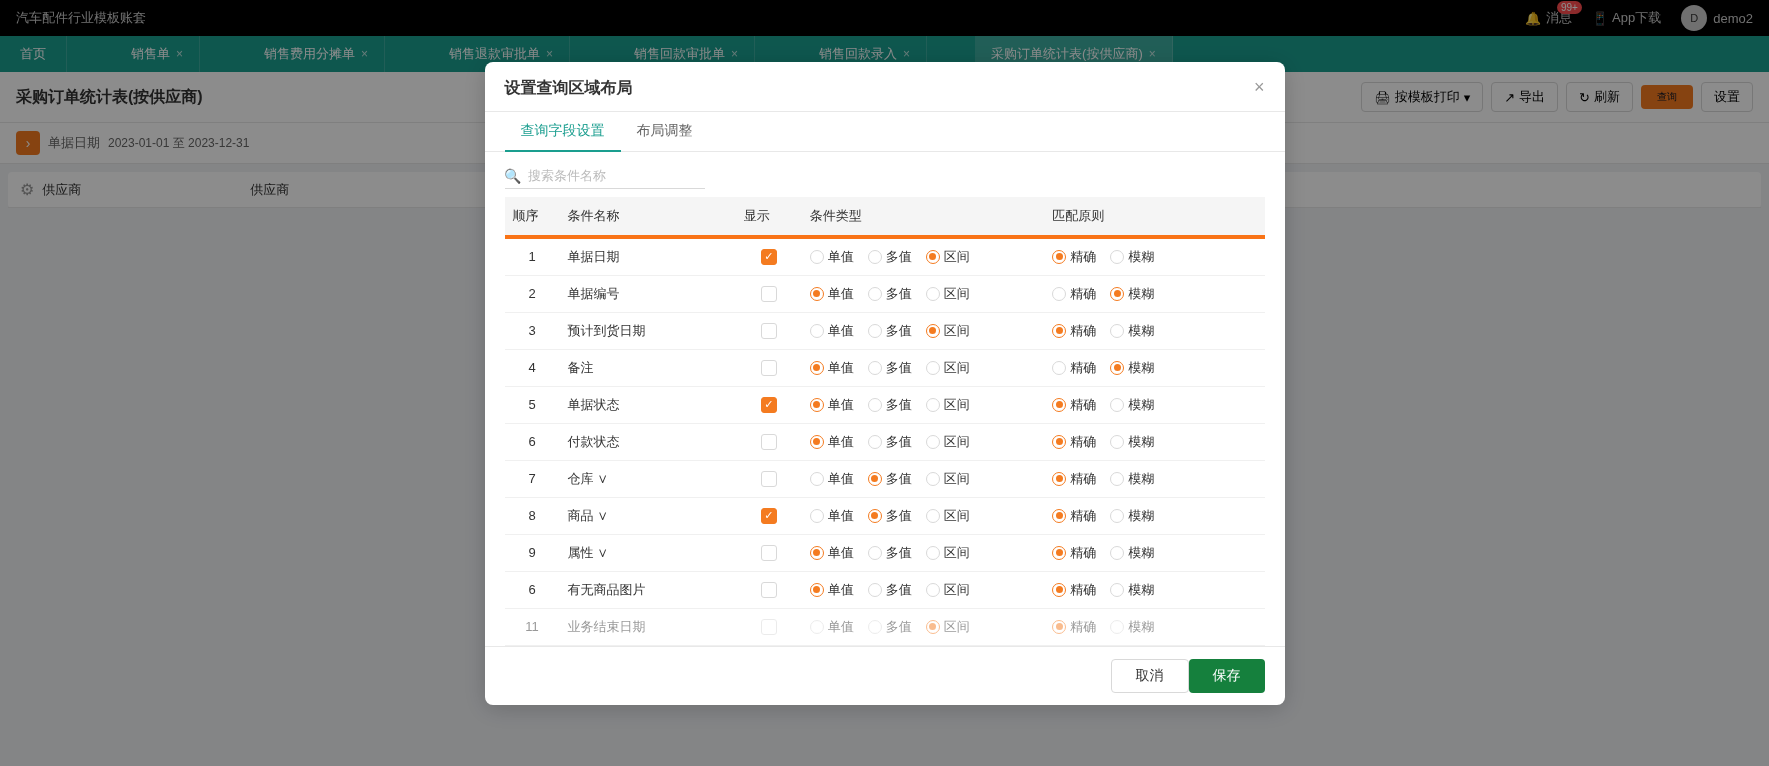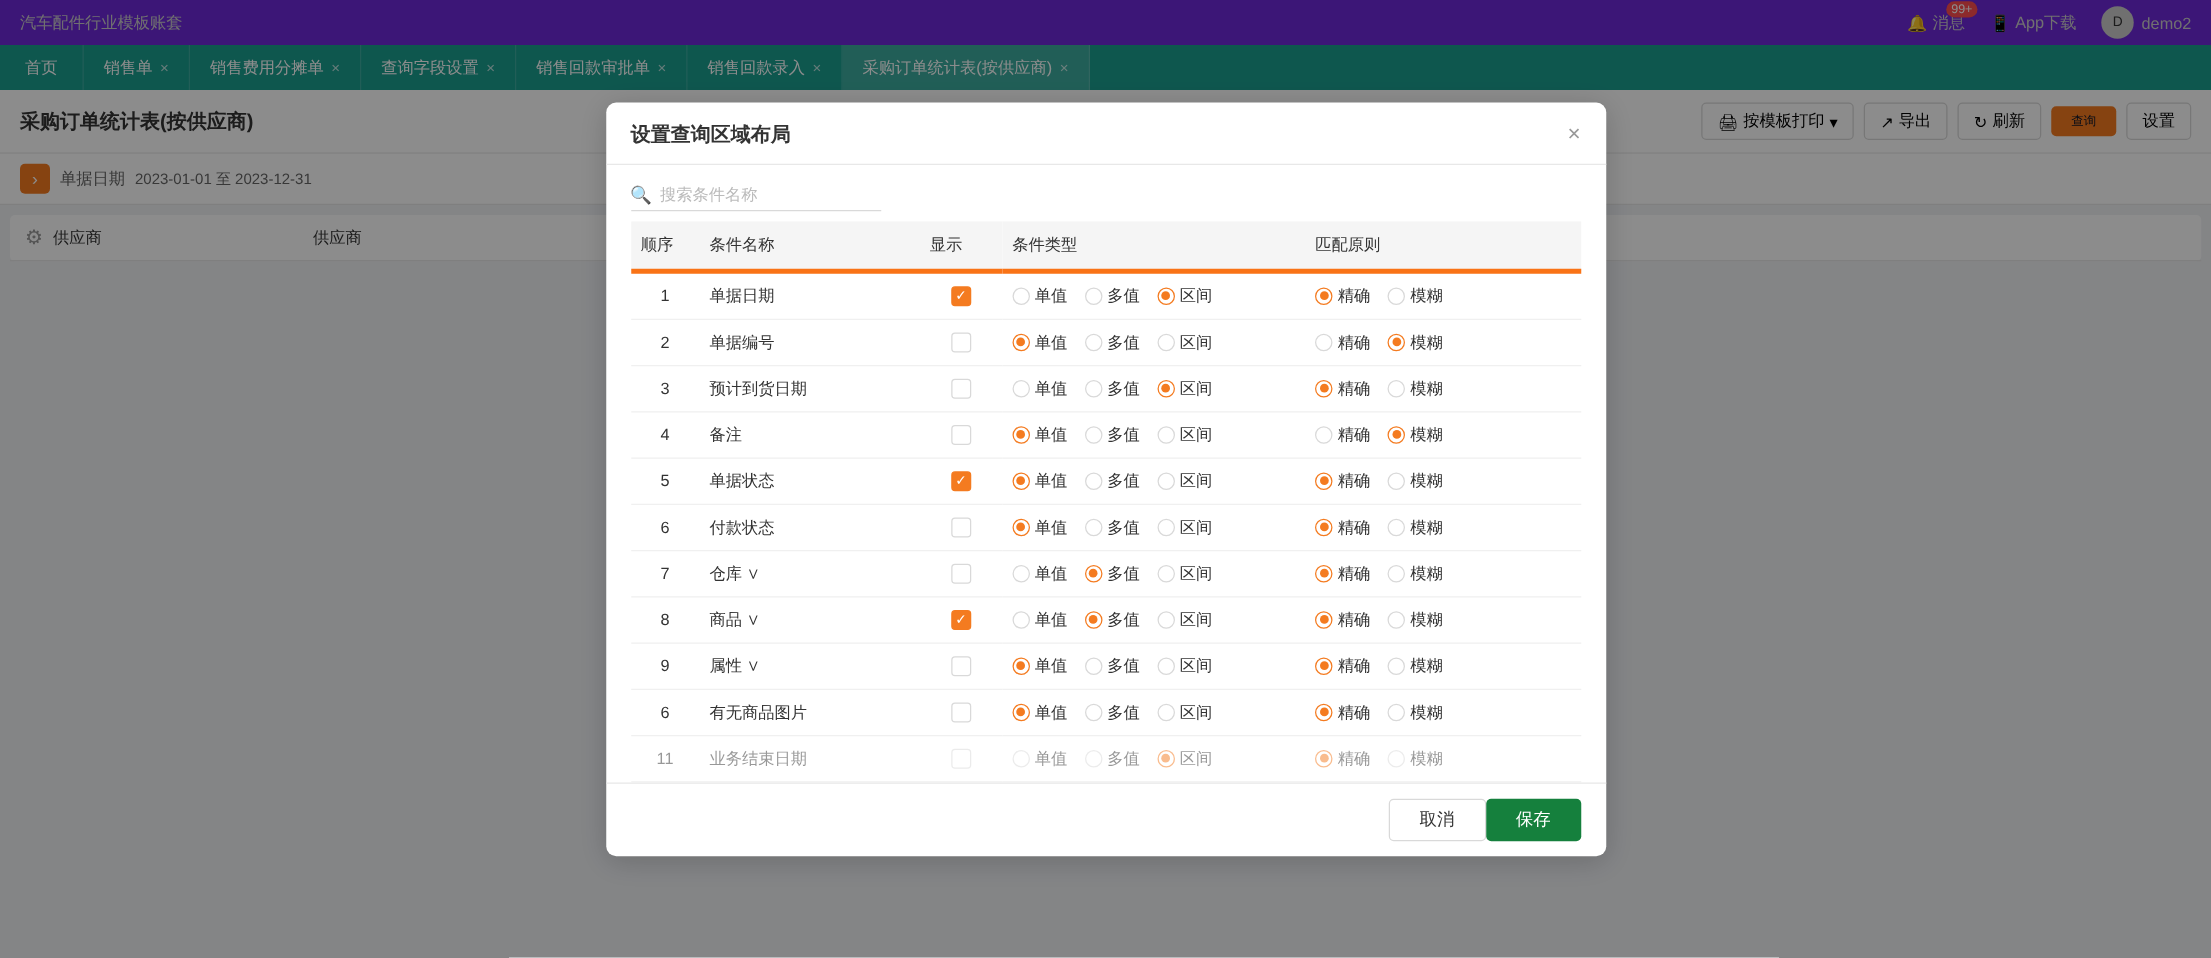--- a/index.html
+++ b/index.html
@@ -1,20 +1,20 @@
 <!DOCTYPE html>
 <html><head>
   <meta charset="utf-8">
   <style>
     * { box-sizing: border-box; margin: 0; padding: 0; }
     body { font-family: 'Microsoft YaHei', Arial, sans-serif; font-size: 13px; background: #f0f2f5; overflow: hidden; }
 
     
     .top-bar {
-      background: #6d28d9;
+      background: #000000;
       height: 36px;
       display: flex;
       align-items: center;
       justify-content: space-between;
       padding: 12px 16px;
       color: #ccc;
     }
     .top-bar-left { font-size: 13px; color: #ccc; }
     .top-bar-right { display: flex; align-items: center; gap: 20px; font-size: 13px; color: #ccc; }
     .top-bar-right .notif { position: relative; display: flex; align-items: center; gap: 4px; cursor: pointer; }
@@ -22,20 +22,21 @@
     .top-bar-right .avatar { width: 26px; height: 26px; background: #ccc; border-radius: 50%; display: flex; align-items: center; justify-content: center; font-size: 11px; color: #333; }
 
     
     .tab-bar {
       background: #1a9e8f;
       height: 36px;
       display: flex;
       align-items: center;
       padding: 16px 0;
       color: #fff;
+      gap: 48px;
     }
     .tab-item {
       padding: 0 16px;
       height: 36px;
       display: flex;
       align-items: center;
       cursor: pointer;
       font-size: 13px;
       white-space: nowrap;
       border-right: 1px solid rgba(255,255,255,0.15);
@@ -256,21 +257,21 @@
   </div>
   <div class="tab-item">
     <span>销售单</span>
     <span class="close-btn">×</span>
   </div>
   <div class="tab-item">
     <span>销售费用分摊单</span>
     <span class="close-btn">×</span>
   </div>
   <div class="tab-item">
-    <span>查询字段设置</span>
+    <span>销售退款审批单</span>
     <span class="close-btn">×</span>
   </div>
   <div class="tab-item">
     <span>销售回款审批单</span>
     <span class="close-btn">×</span>
   </div>
   <div class="tab-item">
     <span>销售回款录入</span>
     <span class="close-btn">×</span>
   </div>
@@ -324,20 +325,28 @@
 </div>
 
 <div class="overlay">
   <div class="dialog">
 
     <div class="dialog-header">
       <span class="dialog-title">设置查询区域布局</span>
       <button class="dialog-close">×</button>
     </div>
 
+    <div class="dialog-tabs">
+      <div class="dialog-tab active">
+        <span>查询字段设置</span>
+      </div>
+      <div class="dialog-tab">
+        <span>布局调整</span>
+      </div>
+    </div>
 
     <div class="dialog-search">
       <div class="search-input-wrap">
         <span class="search-icon">🔍</span>
         <input class="search-input" type="text" placeholder="搜索条件名称" style="">
       </div>
     </div>
 
     <div class="dialog-table-wrap">
       <table class="dialog-table">

